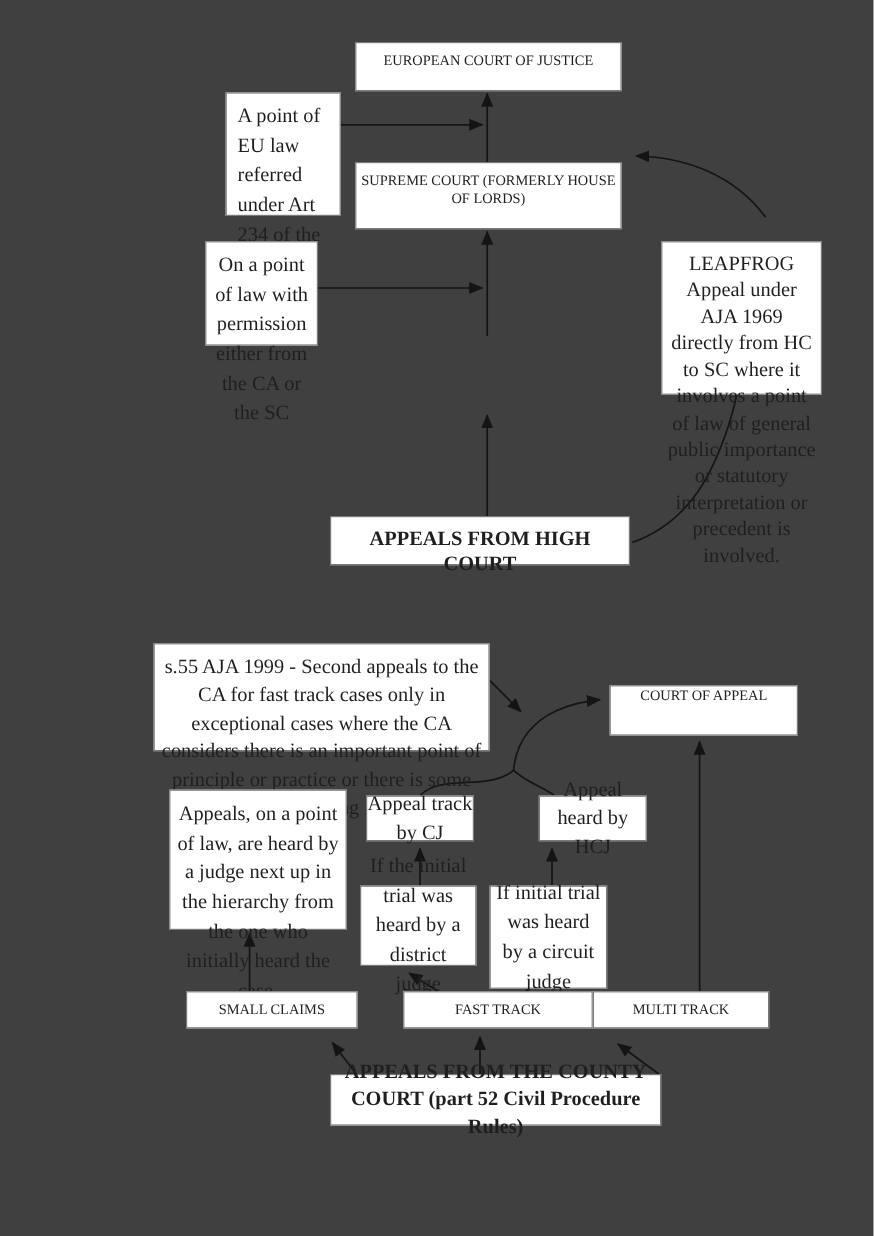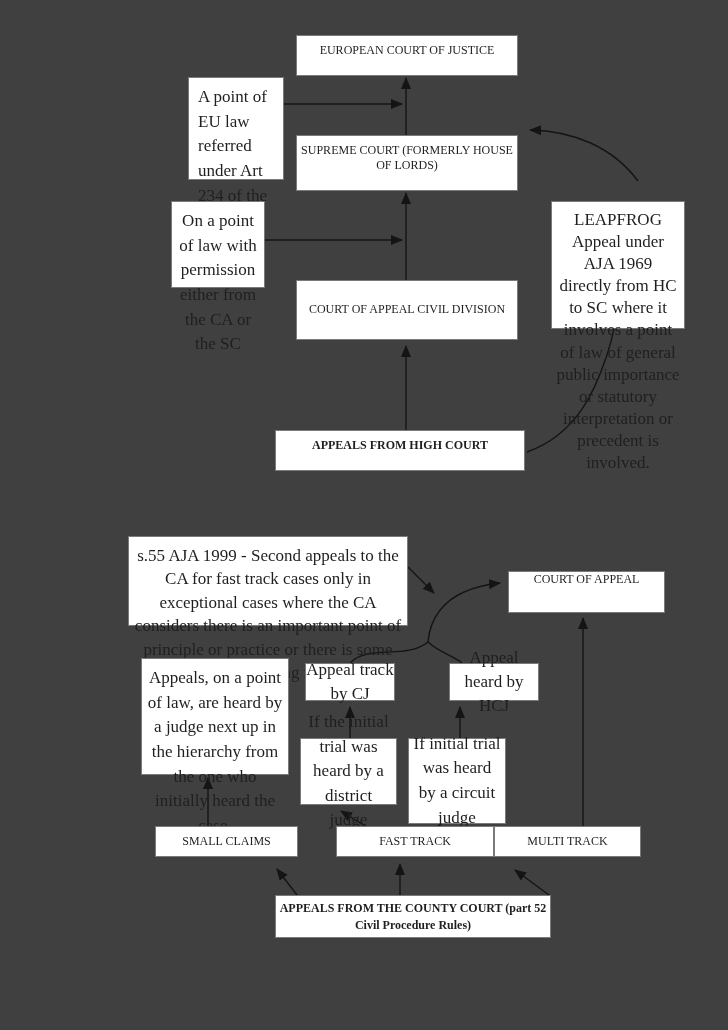--- a/index.html
+++ b/index.html
@@ -8,21 +8,21 @@
     font-family:Liberation Serif, serif;color:#1f1f1f;overflow:hidden;
   }
   .node{
     position:absolute;background:#ffffff;border:1px solid #7a7a7a;
     box-sizing:border-box;text-align:center;font-size:12px;line-height:1.26;
   }
   .node.pad-top{padding-top:7px;}
   .node.v-center{display:flex;align-items:center;justify-content:center;}
   .node.small{font-size:17px;}
   .node.left-align{text-align:left;padding:7px 6px 0 9px;}
-  .node.bold{font-weight:bold;font-size:12px;}
+  .node.bold{font-weight:bold;font-size:17px;}
   .note-pad{padding:7px 4px 0 4px;}
   svg.connectors{position:absolute;left:0;top:0;pointer-events:none;}
 </style>
 </head>
 <body>
 
 <div id="canvas">
 
   <svg class="connectors" width="728" height="1030" viewBox="0 0 728 1030">
     <defs>
@@ -59,21 +59,20 @@
   <div class="node pad-top" style="left:296px;top:35px;width:222px;height:41px;">EUROPEAN COURT OF JUSTICE</div>
 
   <div class="node small left-align" style="left:188px;top:77px;width:96px;height:103px;line-height:1.45;">A point of EU law referred under Art 234 of the Treaty of Rome</div>
 
   <div class="node pad-top" style="left:296px;top:135px;width:222px;height:56px;">SUPREME COURT (FORMERLY HOUSE OF LORDS)</div>
 
   <div class="node small note-pad" style="left:551px;top:181px;width:134px;height:128px;line-height:1.3;margin-top:20px;">LEAPFROG Appeal under AJA 1969 directly from HC to SC where it involves a point of law of general public importance or statutory interpretation or precedent is involved.</div>
 
   <div class="node small note-pad" style="left:171px;top:201px;width:94px;height:87px;line-height:1.45;">On a point of law with permission either from the CA or the SC</div>
 
-  <div class="node v-center" style="left:296px;top:280px;width:222px;height:60px;">COURT OF APPEAL CIVIL DIVISION</div>
 
   <div class="node bold pad-top" style="left:275px;top:430px;width:250px;height:41px;">APPEALS FROM HIGH COURT</div>
 
   <div class="node small note-pad" style="left:128px;top:536px;width:280px;height:90px;line-height:1.38;">s.55 AJA 1999 - Second appeals to the CA for fast track cases only in exceptional cases where the CA considers there is an important point of principle or practice or there is some other compelling reason.</div>
 
   <div class="node" style="left:508px;top:571px;width:157px;height:42px;">COURT OF APPEAL</div>
 
   <div class="node small note-pad" style="left:141px;top:658px;width:148px;height:117px;line-height:1.45;">Appeals, on a point of law, are heard by a judge next up in the hierarchy from the one who initially heard the case.</div>
 
   <div class="node small v-center" style="left:305px;top:663px;width:90px;height:38px;line-height:1.4;">Appeal track by CJ</div>

